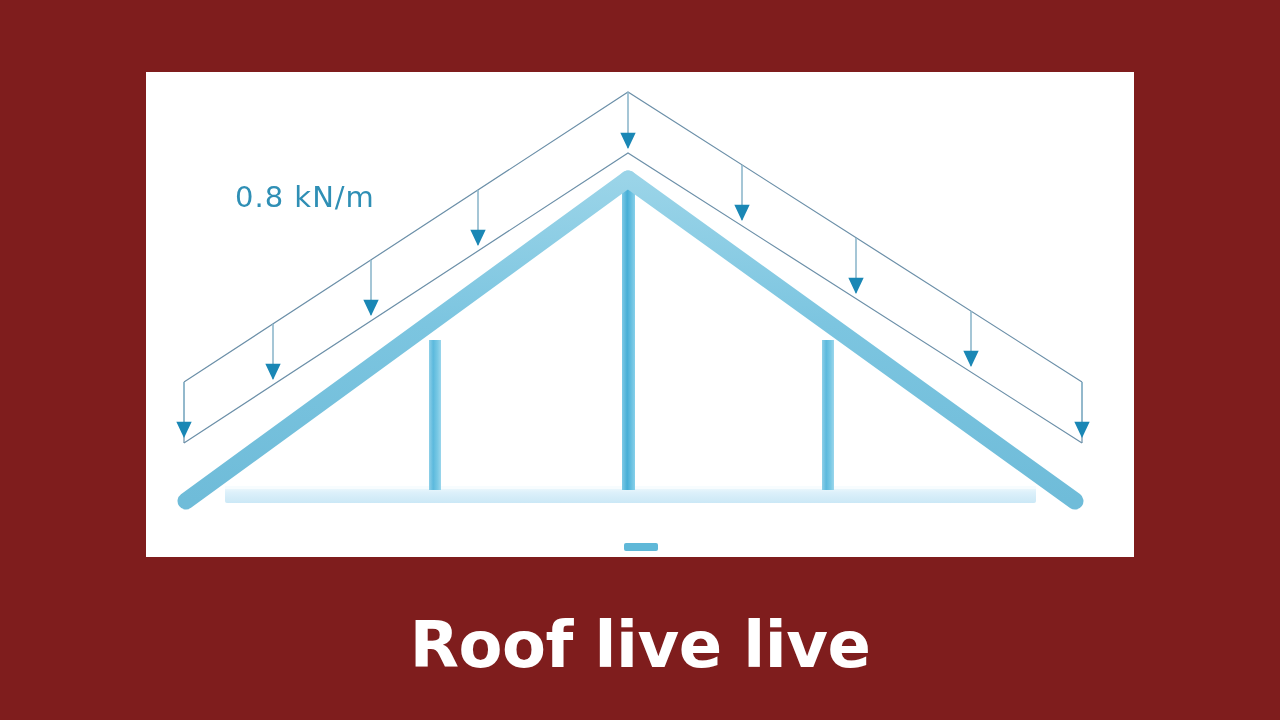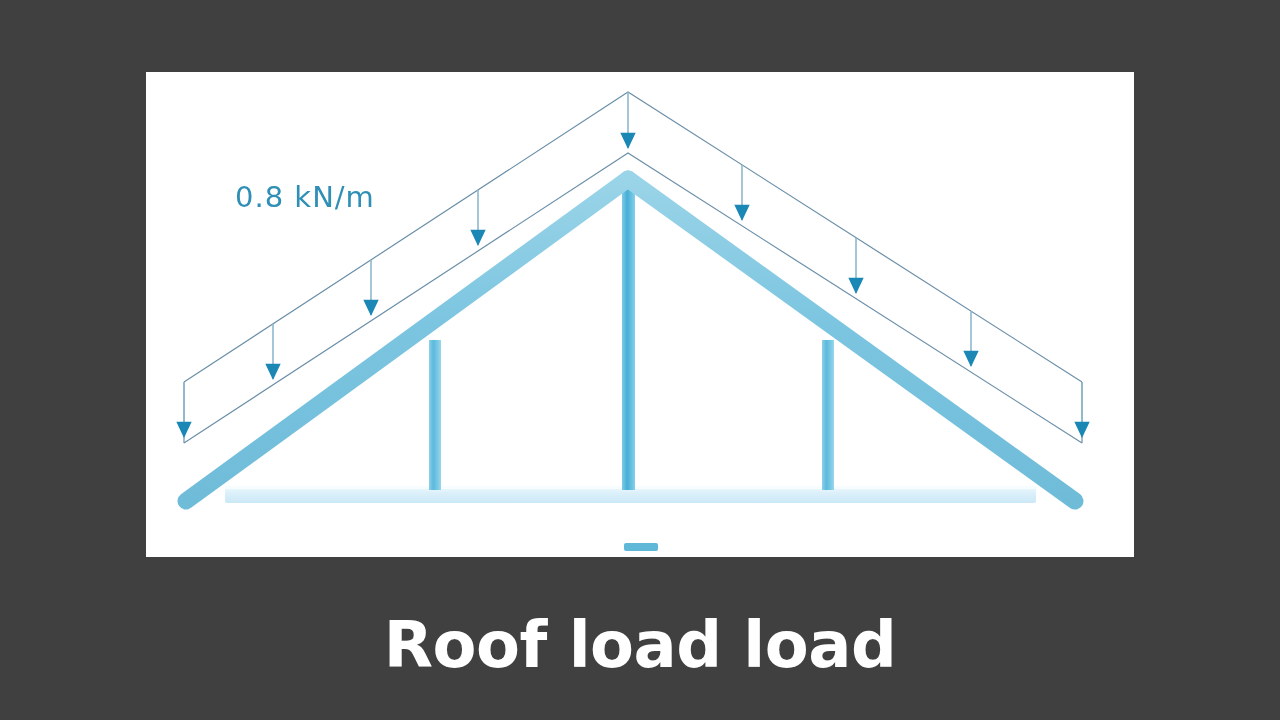--- a/index.html
+++ b/index.html
@@ -11,21 +11,21 @@
     overflow: hidden;
   }
   body {
     font-family: "Liberation Sans", sans-serif;
     background: #0891b8;
   }
   #slide {
     position: relative;
     width: 1280px;
     height: 720px;
-    background: #404040;
+    background: #7f1d1d;
   }
   #figure-card {
     position: absolute;
     left: 146px;
     top: 72px;
     width: 988px;
     height: 485px;
     background: #ffffff;
   }
   #figure-svg {
@@ -136,15 +136,15 @@
       </g>
 
       <text class="load-label" x="89" y="135">0.8 kN/m</text>
 
       <g>
         <rect x="478" y="471" width="34" height="8" rx="2" fill="#5fb8d8"></rect>
       </g>
     </svg>
   </div>
 
-  <div id="slide-title">Roof load load</div>
+  <div id="slide-title">Roof live live</div>
 
 </div>
 
 </body></html>

